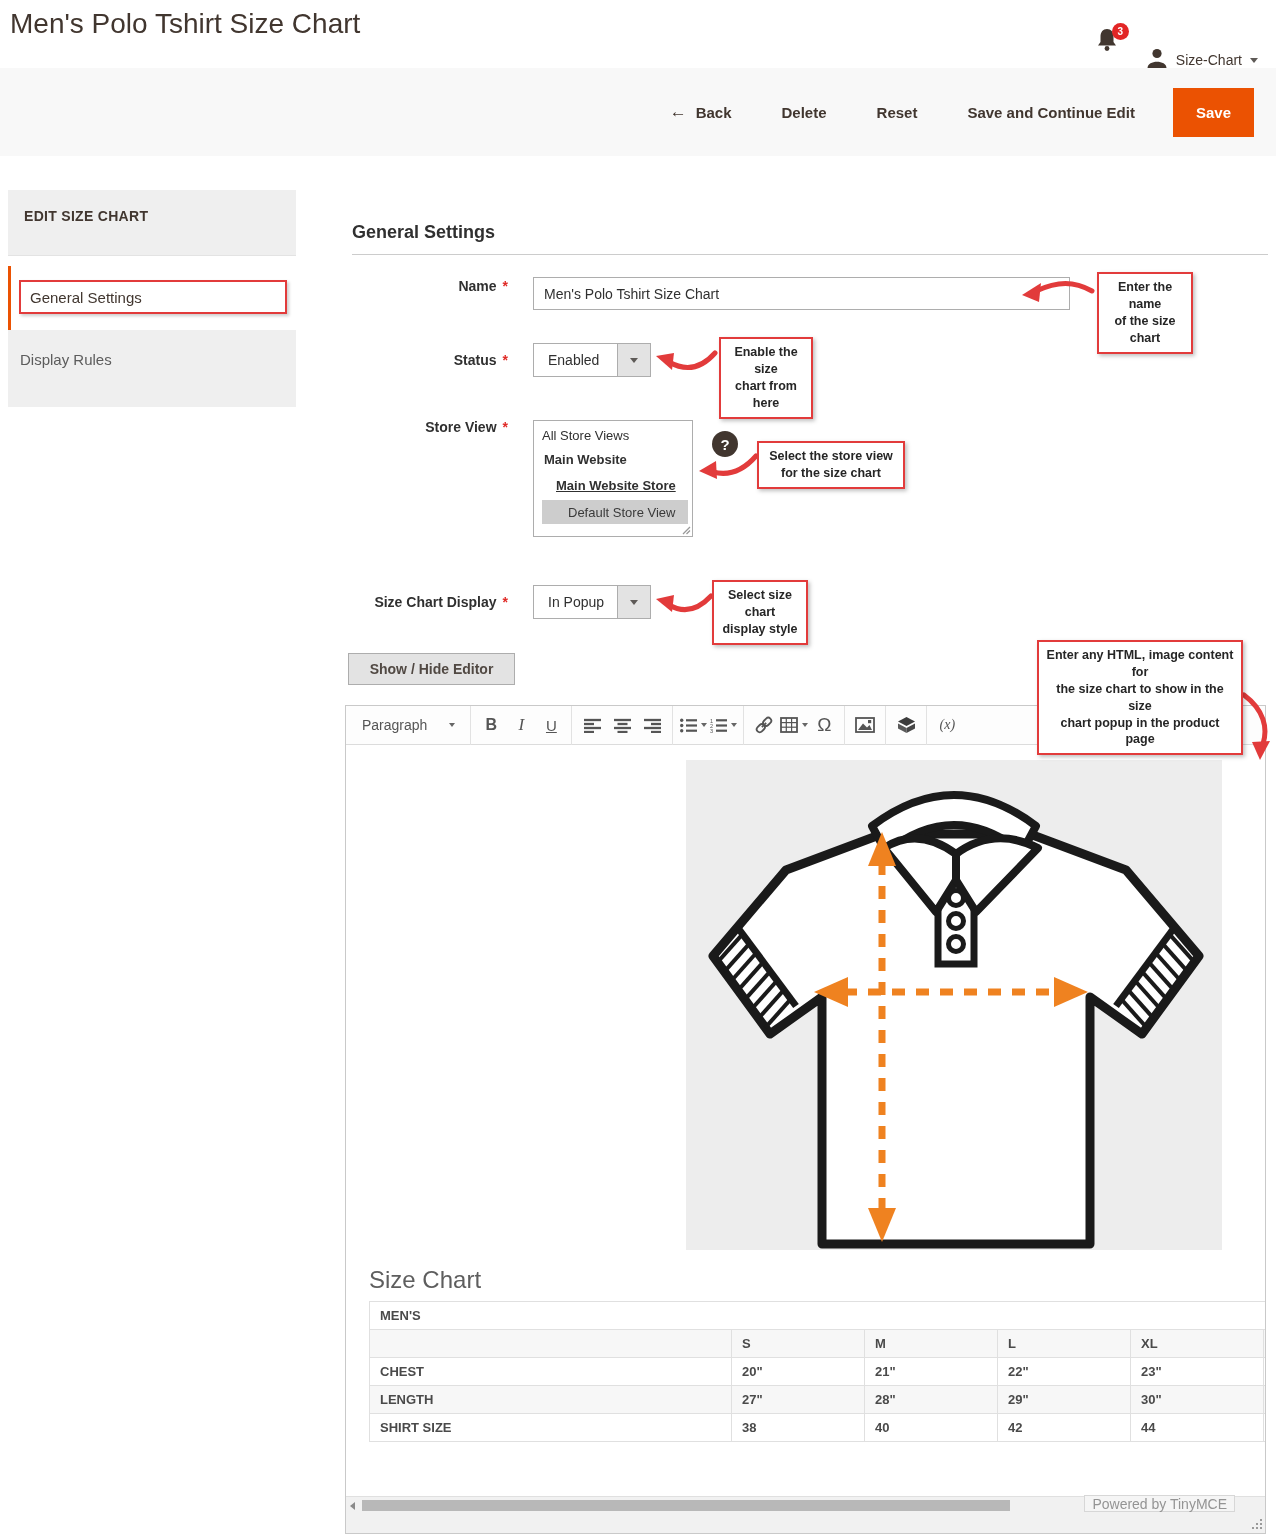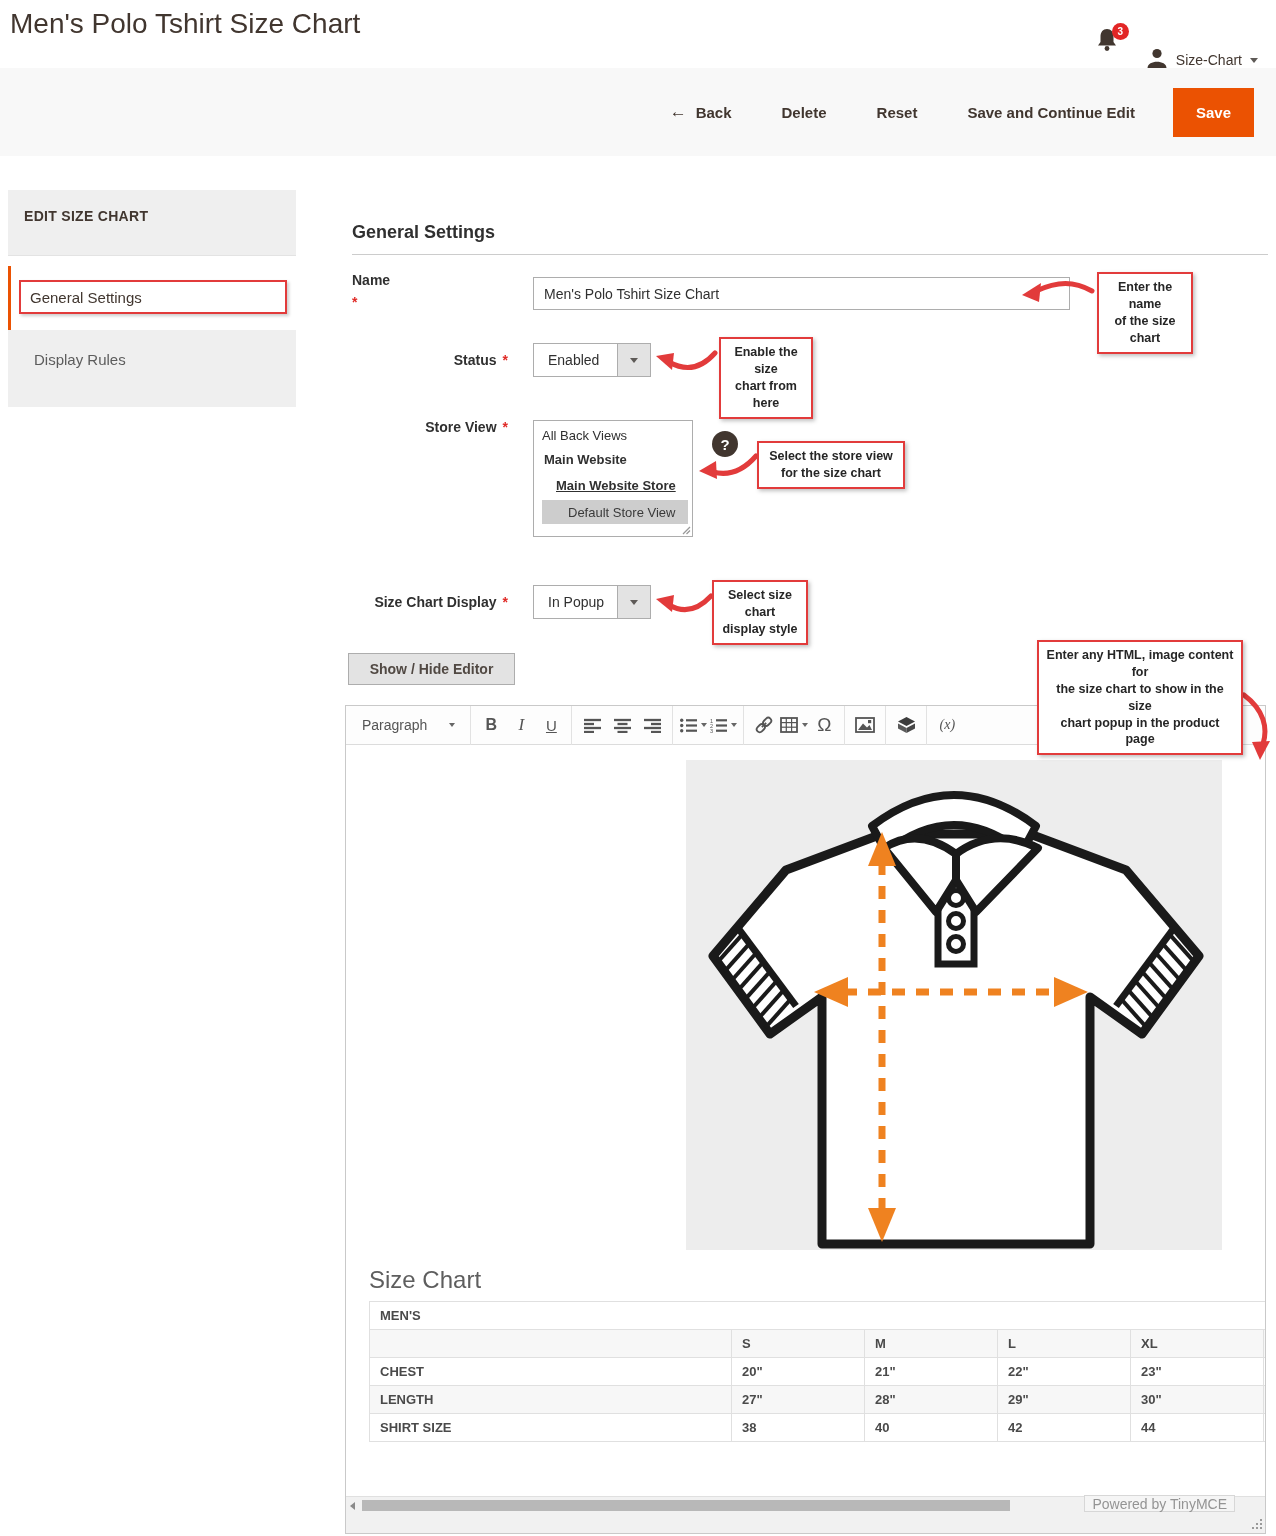--- a/index.html
+++ b/index.html
@@ -29,21 +29,21 @@
   .txt-btn { font-size:15px; font-weight:600; color:#41362f; background:none; border:none; cursor:pointer; font-family:inherit; display:flex; align-items:center; gap:9px; }
   .back-arrow { font-size:17px; font-weight:400; }
   .save-btn { background:#eb5202; color:#fff; border:1px solid #eb5202; font-size:15px; font-weight:600; padding:15px 22px; cursor:pointer; font-family:inherit; margin-left:-12px; }
 
   
   .sidebar { left:8px; top:190px; width:288px; }
   .side-head { background:#efefef; height:66px; padding:18px 16px; font-size:14px; font-weight:700; color:#41362f; letter-spacing:.3px; border-bottom:1px solid #e3e3e3; }
   .side-item-active { position:relative; margin-top:10px; height:64px; background:#fff; border-left:3px solid #eb5202; cursor:pointer; }
   .gs-redbox { position:absolute; left:8px; top:14px; width:268px; height:34px; border:2px solid #e23b3b; display:flex; align-items:center; padding-left:9px; box-shadow:2px 2px 3px rgba(0,0,0,.2); }
   .gs-redbox span { font-size:15px; color:#41362f; }
-  .side-item { height:77px; background:#efefef; padding:21px 26px; font-size:15px; color:#5c5c5c; cursor:pointer; }
+  .side-item { height:77px; background:#efefef; padding:21px 12px; font-size:15px; color:#5c5c5c; cursor:pointer; }
 
   
   .section-title { left:352px; top:222px; font-size:18px; font-weight:600; color:#303030; }
   .section-rule { left:352px; top:254px; width:916px; height:1px; background:#cccccc; }
   .f-label { width:156px; display:flex; justify-content:flex-end; gap:6px; font-size:14px; font-weight:600; color:#303030; }
   .star { color:#e02b27; font-size:14px; }
   .txt-input { left:533px; top:277px; width:537px; height:33px; border:1px solid #adadad; font-size:14px; color:#303030; padding:0 10px; font-family:inherit; }
   .select { display:flex; height:34px; border:1px solid #adadad; background:#fff; cursor:pointer; }
   .select .val { width:83px; display:flex; align-items:center; padding-left:14px; font-size:14px; color:#303030; }
   .select .arrow-seg { width:33px; background:#e3e3e3; border-left:1px solid #adadad; display:flex; align-items:center; justify-content:center; }
@@ -133,21 +133,21 @@
     <div class="gs-redbox">
       <span>General Settings</span>
     </div>
   </div>
   <div class="side-item">Display Rules</div>
 </div>
 
 <div class="abs section-title">General Settings</div>
 <div class="abs section-rule"></div>
 
-<div class="abs f-label" style="left:352px; top:272px;flex-direction:column;">
+<div class="abs f-label" style="left:352px; top:278px;">
   <span>Name</span>
     <span class="star">*</span>
 </div>
 <input class="abs txt-input" value="Men's Polo Tshirt Size Chart" style="">
 <svg class="abs arr" style="left:1018px; top:277px;" width="78" height="34" viewBox="0 0 78 34">
   <path d="M 74,14 C 56,4 40,4 18,14"></path>
     <polygon points="4,18 23,6 21,25"></polygon>
 </svg>
 <div class="abs note" style="left:1097px; top:272px; width:96px;">Enter the name
 of the size chart</div>
@@ -167,21 +167,21 @@
     <polygon points="3,13 21,10 19,27"></polygon>
 </svg>
 <div class="abs note" style="left:719px; top:337px; width:94px;">Enable the size
 chart from here</div>
 
 <div class="abs f-label" style="left:352px; top:419px;">
   <span>Store View</span>
     <span class="star">*</span>
 </div>
 <div class="abs multi">
-  <div class="opt" style="left:8px; top:7px;">All Back Views</div>
+  <div class="opt" style="left:8px; top:7px;">All Store Views</div>
   <div class="opt" style="left:10px; top:31px; font-weight:700;">Main Website</div>
   <div class="opt" style="left:22px; top:57px; font-weight:700;text-decoration:underline;">Main Website Store</div>
   <div class="opt-sel" style="top:79px;">Default Store View</div>
   <svg style="position:absolute; right:1px; bottom:1px;" width="10" height="10" viewBox="0 0 10 10">
       <path d="M2,9 L9,2 M5.5,9 L9,5.5" stroke="#999" stroke-width="1.3" fill="none"></path>
     </svg>
 </div>
 <div class="abs help-icon">?</div>
 <svg class="abs arr" style="left:696px; top:444px;" width="64" height="44" viewBox="0 0 64 44">
   <path d="M 60,12 C 46,28 32,32 17,28"></path>

